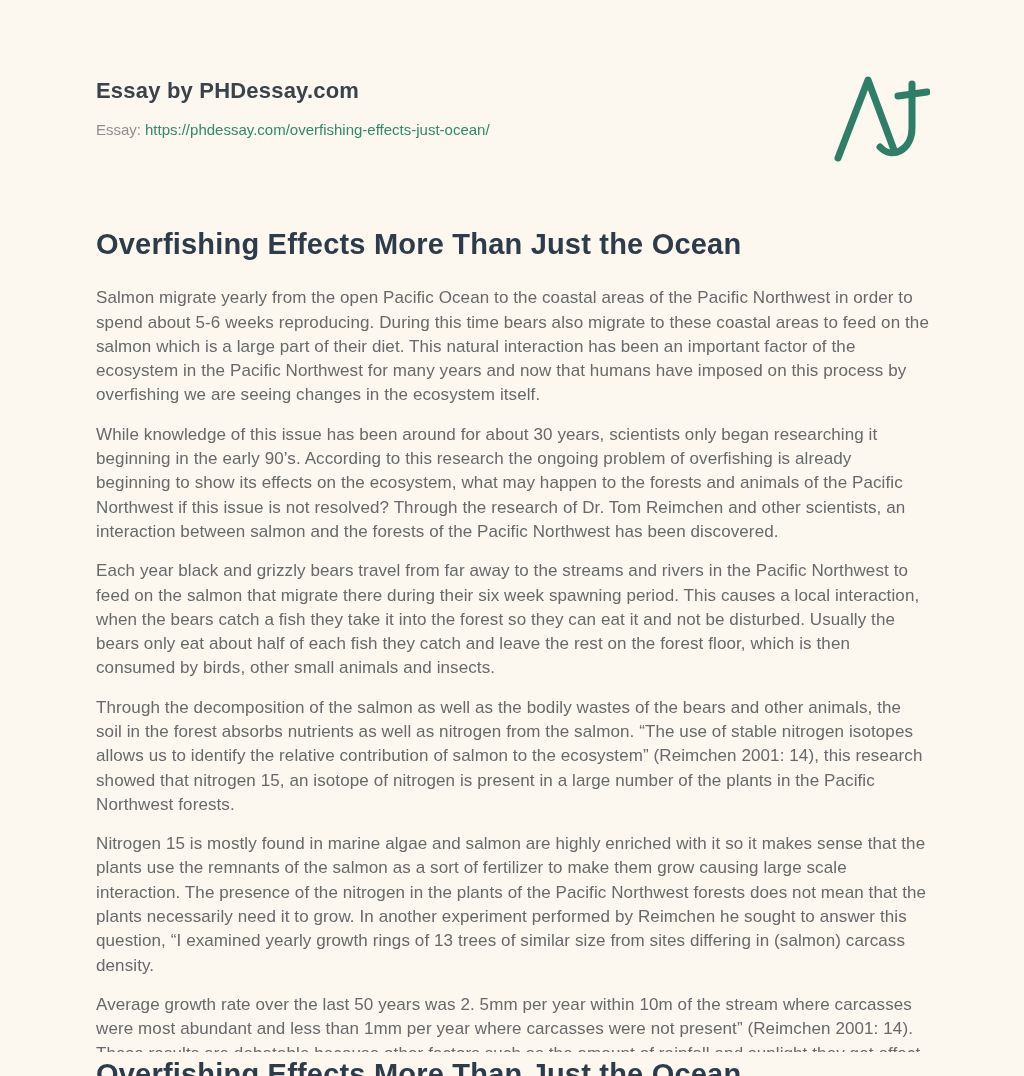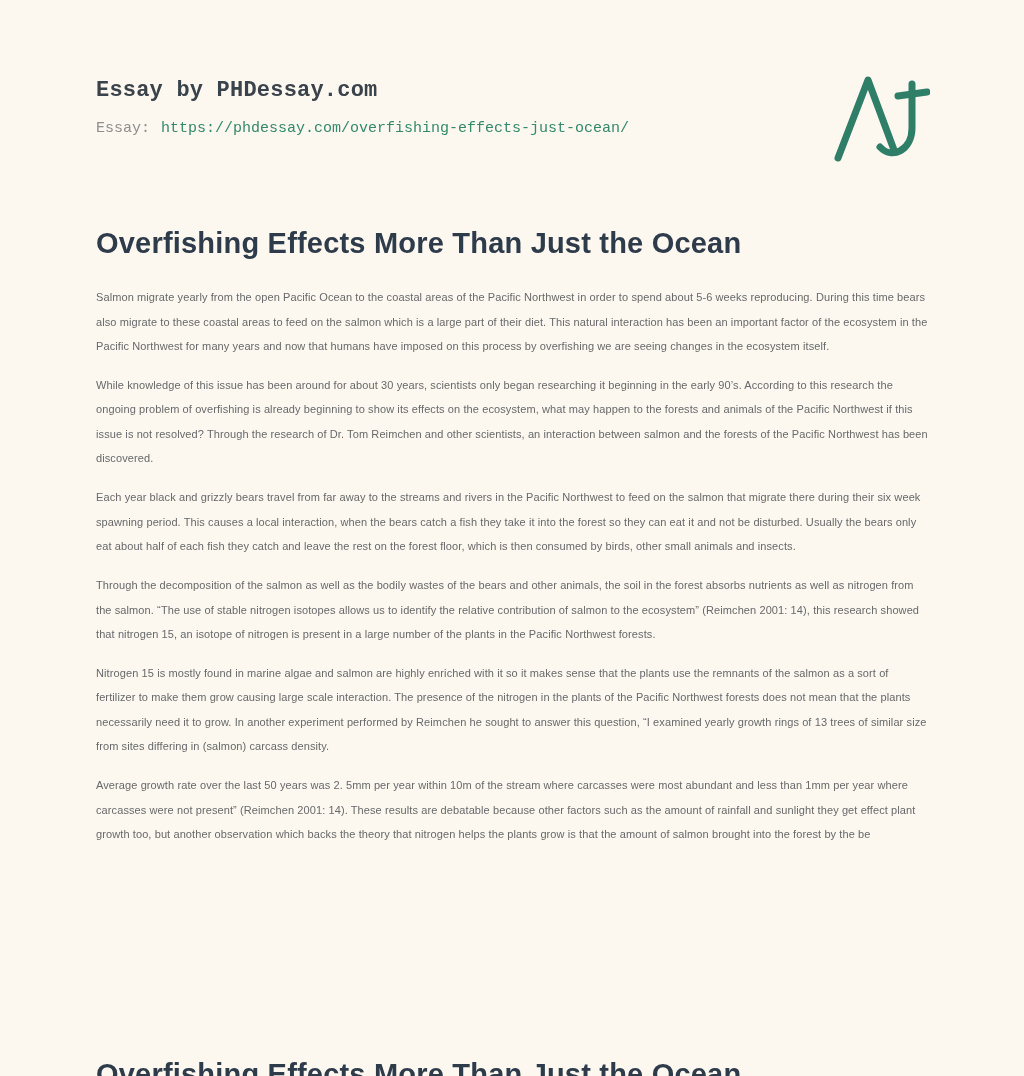--- a/index.html
+++ b/index.html
@@ -6,41 +6,41 @@
   body {
     width:1024px; height:1076px;
     background:#fcf7ef;
     font-family:"Liberation Sans", sans-serif;
     overflow:hidden;
     position:relative;
   }
   .page { position:relative; width:1024px; height:1076px; overflow:hidden; }
   .content { padding:78px 94px 0 96px; }
 
-  .header-row { position:relative;font-family:Liberation Mono, monospace; }
+  .header-row { position:relative; }
   .essay-by {
     font-size:22px; font-weight:700; color:#3a434b; letter-spacing:0.2px;
   }
   .source-line { margin-top:17px; font-size:15px; }
   .source-label { color:#8f8f8d; }
-  .source-url { color:#33896c; text-decoration:none; margin-left:11px; }
+  .source-url { color:#33896c; text-decoration:none; margin-left:4px; }
 
   .logo {
     position:absolute; top:-8px; right:0; width:100px; height:96px;
   }
 
   .page-title {
     margin:88px 0 24px 0;
     font-size:29px; font-weight:700; color:#2e3b4a; letter-spacing:0.2px;
     line-height:1.25;
   }
 
   .essay-body p {
     margin:0 0 15px 0;
-    font-size:11px; line-height:24.3px;
+    font-size:17px; line-height:24.3px;
     color:#67696b;
     letter-spacing:0.1px;
   }
 
   .footer-title {
     position:absolute; left:96px; right:94px; top:1052px;
     background:#fcf7ef; padding-top:6px;
     font-size:29px; font-weight:700; color:#2e3b4a; letter-spacing:0.2px;
     white-space:nowrap;
   }

